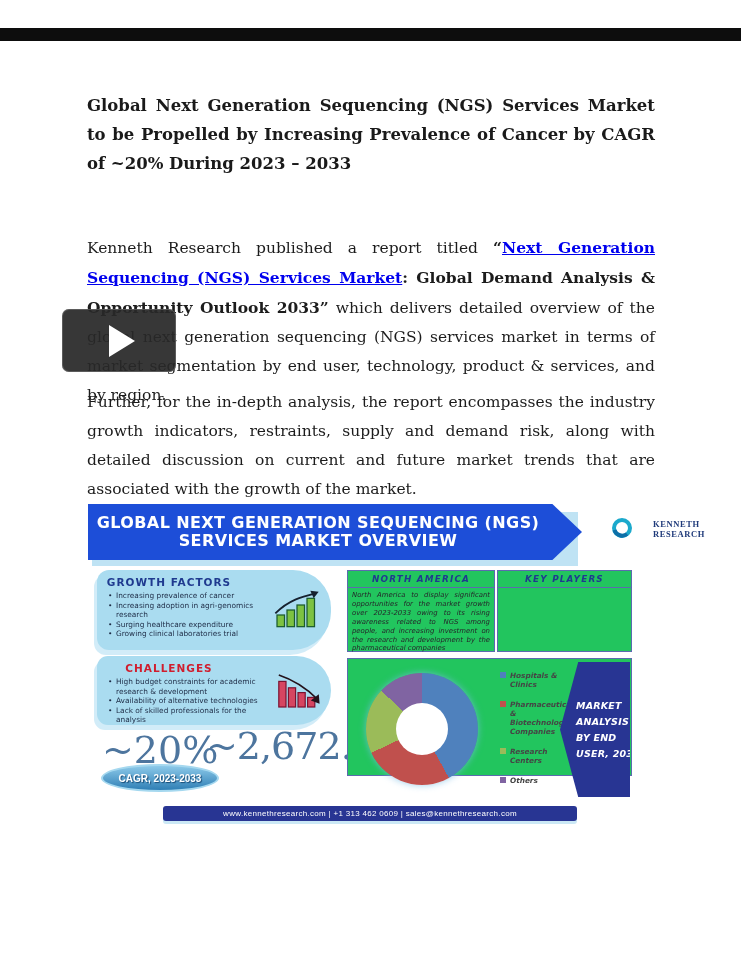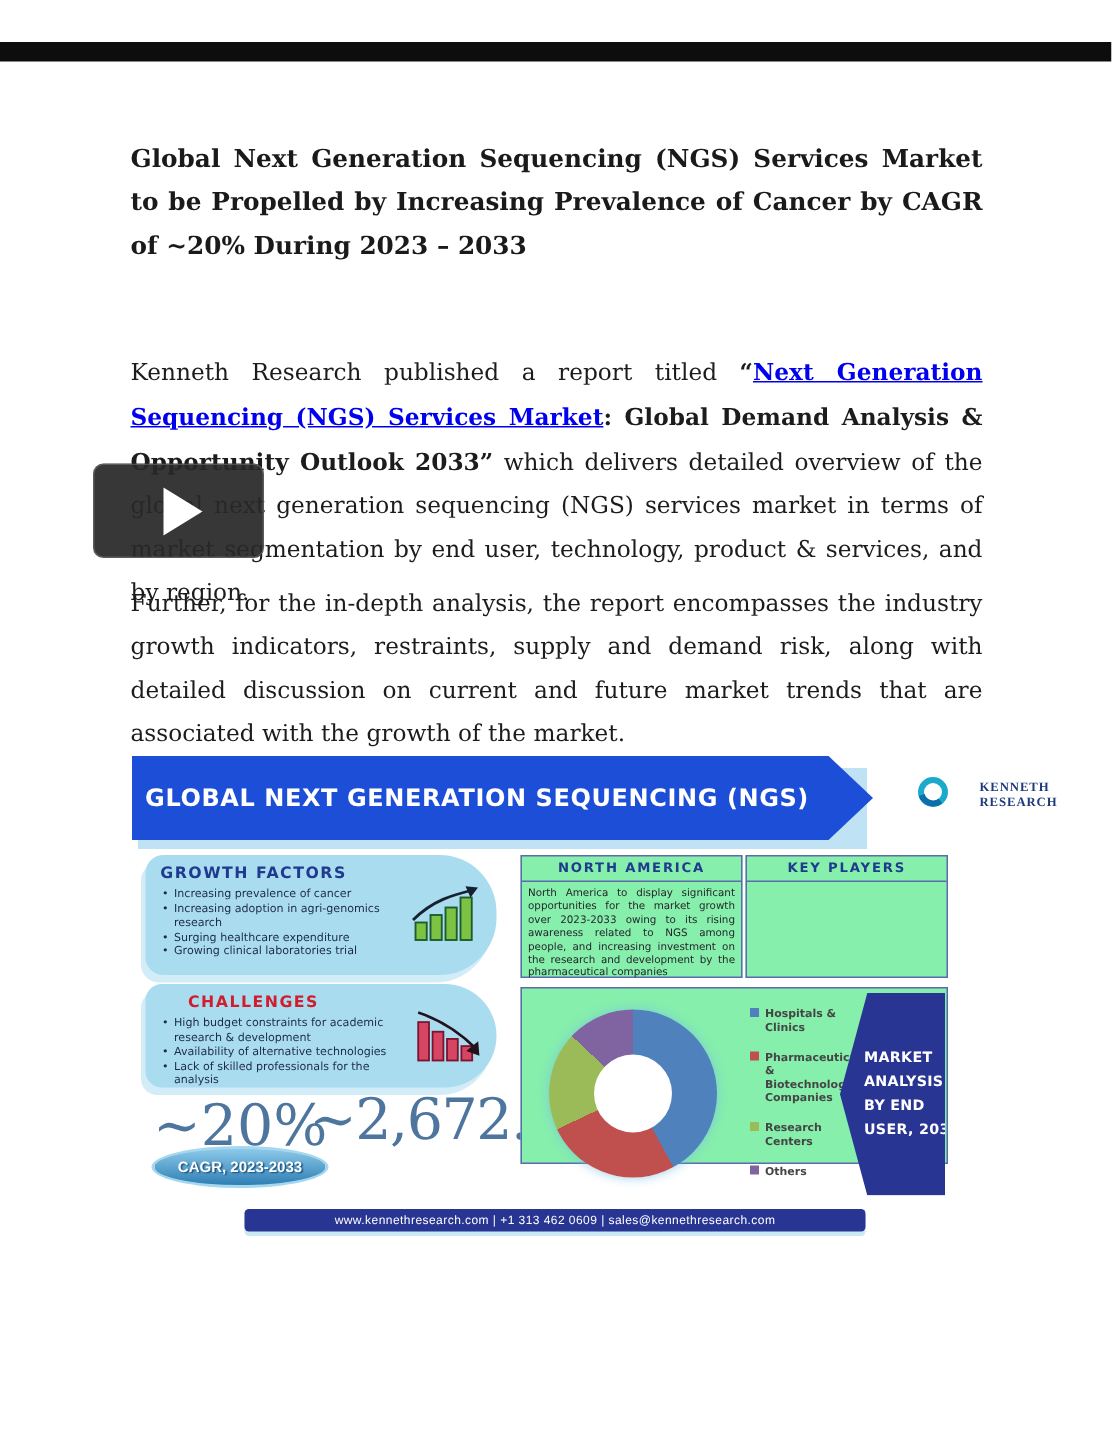--- a/index.html
+++ b/index.html
@@ -62,21 +62,21 @@
   .stat1-value{left:14px;top:230px;}
   .stat2-value{left:118px;top:226px;letter-spacing:-1px;}
   .stat-disc{position:absolute;height:28px;border-radius:50%;
              background:linear-gradient(#8cc9e9,#2f7fb5);border:2px solid #a5d8ef;box-sizing:border-box;
              display:flex;align-items:center;justify-content:center;
              color:#fff;font-family:"Liberation Sans", sans-serif;font-weight:bold;font-size:10px;
              text-shadow:1px 1px 1px #174a74;white-space:nowrap;}
   .stat1-disc{left:13px;top:264px;width:118px;}
   .stat2-disc{left:136px;top:264px;width:120px;}
 
-  .frame-box{position:absolute;background:#86efac;border:1px solid #5b6bae;box-sizing:border-box;}
+  .frame-box{position:absolute;background:#22c55e;border:1px solid #5b6bae;box-sizing:border-box;font-style:italic;}
   .na-box{left:259px;top:70px;width:148px;height:82px;}
   .kp-box{left:409px;top:70px;width:135px;height:82px;}
   .frame-head{border-bottom:1px solid #5b6bae;text-align:center;font-weight:bold;font-size:8.8px;
               letter-spacing:1.2px;color:#1f3a8f;padding:3px 0;}
   .frame-body{padding:3px 4px;font-size:6.9px;line-height:8.9px;color:#25262a;text-align:justify;
               overflow:hidden;}
 
   .chart-box{left:259px;top:158px;width:285px;height:118px;position:absolute;}
   .donut{position:absolute;left:18px;top:14px;width:112px;height:112px;border-radius:50%;
          box-shadow:0 0 7px rgba(120,190,230,.75);}
@@ -112,20 +112,21 @@
   <span class="play-triangle"></span>
 </div>
 
 <p class="para para2">Further, for the in-depth analysis, the report encompasses the industry growth indicators, restraints, supply and demand risk, along with detailed discussion on current and future market trends that are associated with the growth of the market.</p>
 
 <div class="info">
 
   <div class="ig-header-shadow"></div>
   <div class="ig-header">
     <span>GLOBAL NEXT GENERATION SEQUENCING (NGS)</span>
+    <span>SERVICES MARKET OVERVIEW</span>
   </div>
 
   <div class="logo">
     <svg width="22" height="22" viewBox="0 0 22 22">
       <circle cx="11" cy="11" r="8" fill="none" stroke="#1ba9cc" stroke-width="4"></circle>
       <path d="M3.5 13 A8 8 0 0 0 16 17" fill="none" stroke="#0d6fa8" stroke-width="4"></path>
     </svg>
     <div class="logo-text">
       <div>KENNETH</div>
       <div>RESEARCH</div>

